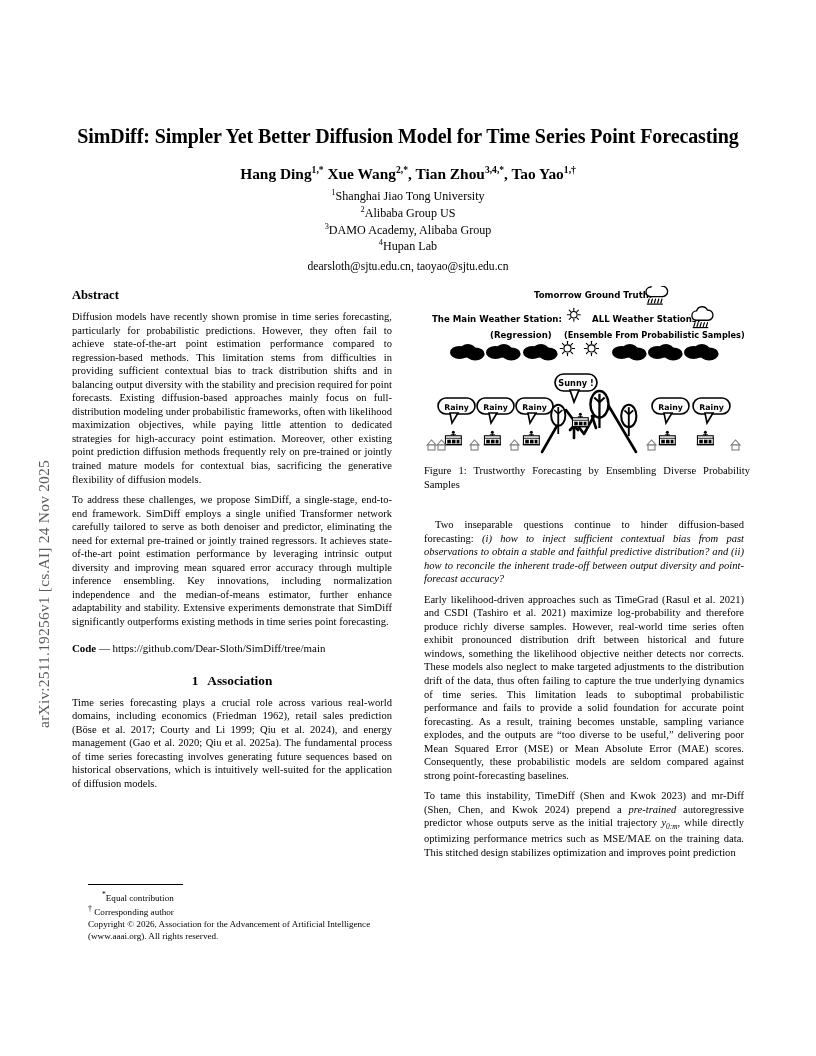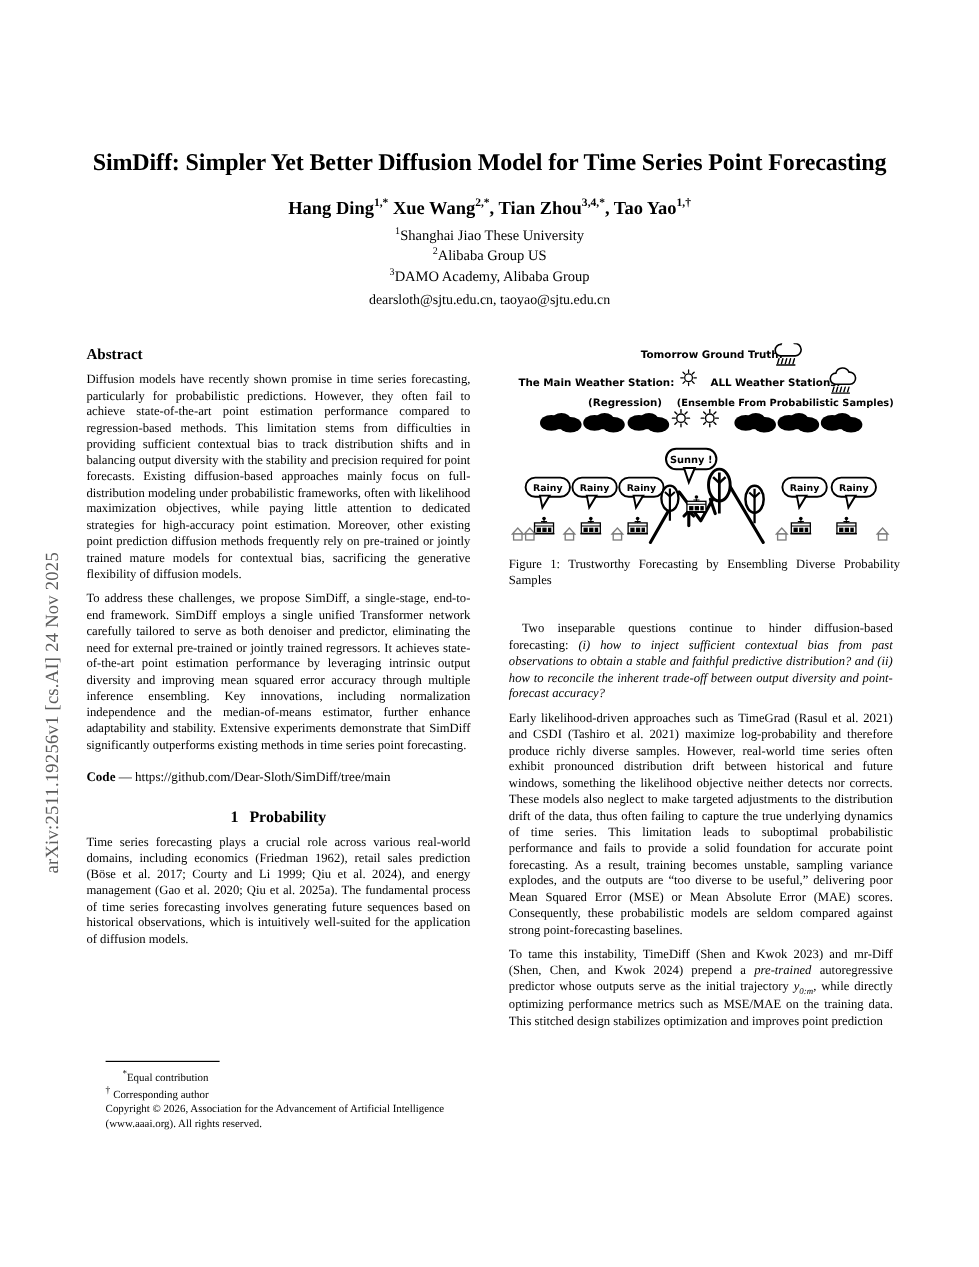--- a/index.html
+++ b/index.html
@@ -98,39 +98,40 @@
     <div class="paper-title">SimDiff: Simpler Yet Better Diffusion Model for Time Series Point Forecasting</div>
 
     <div class="authors">
       <span>Hang Ding</span><sup>1,*</sup>
       <span>Xue Wang</span><sup>2,*</sup>,
       <span>Tian Zhou</span><sup>3,4,*</sup>,
       <span>Tao Yao</span><sup>1,†</sup>
     </div>
 
     <div class="affil">
-      <div><sup>1</sup><span>Shanghai Jiao These University</span></div>
+      <div><sup>1</sup><span>Shanghai Jiao Tong University</span></div>
       <div><sup>2</sup><span>Alibaba Group US</span></div>
       <div><sup>3</sup><span>DAMO Academy, Alibaba Group</span></div>
+      <div><sup>4</sup><span>Hupan Lab</span></div>
     </div>
 
     <div class="emails">dearsloth@sjtu.edu.cn, taoyao@sjtu.edu.cn</div>
   </div>
 
   <div class="col col-left">
     <div class="abs-head">Abstract</div>
     <p class="body">Diffusion models have recently shown promise in time series forecasting, particularly for probabilistic predictions. However, they often fail to achieve state-of-the-art point estimation performance compared to regression-based methods. This limitation stems from difficulties in providing sufficient contextual bias to track distribution shifts and in balancing output diversity with the stability and precision required for point forecasts. Existing diffusion-based approaches mainly focus on full-distribution modeling under probabilistic frameworks, often with likelihood maximization objectives, while paying little attention to dedicated strategies for high-accuracy point estimation. Moreover, other existing point prediction diffusion methods frequently rely on pre-trained or jointly trained mature models for contextual bias, sacrificing the generative flexibility of diffusion models.</p>
     <p class="body">To address these challenges, we propose SimDiff, a single-stage, end-to-end framework. SimDiff employs a single unified Transformer network carefully tailored to serve as both denoiser and predictor, eliminating the need for external pre-trained or jointly trained regressors. It achieves state-of-the-art point estimation performance by leveraging intrinsic output diversity and improving mean squared error accuracy through multiple inference ensembling. Key innovations, including normalization independence and the median-of-means estimator, further enhance adaptability and stability. Extensive experiments demonstrate that SimDiff significantly outperforms existing methods in time series point forecasting.</p>
 
     <div class="code-line">
       <b>Code</b><span> — </span><span>https://github.com/Dear-Sloth/SimDiff/tree/main</span>
     </div>
 
     <div class="sec-head">
-      <span class="num">1</span><span>Probability</span>
+      <span class="num">1</span><span>Association</span>
     </div>
     <p class="body">Time series forecasting plays a crucial role across various real-world domains, including economics (Friedman 1962), retail sales prediction  (Böse et al. 2017; Courty and Li 1999; Qiu et al. 2024), and energy management (Gao et al. 2020; Qiu et al. 2025a). The fundamental process of time series forecasting involves generating future sequences based on historical observations, which is intuitively well-suited for the application of diffusion models.</p>
   </div>
 
   <div class="footnote">
     <div class="rule"></div>
     <div class="fn-star"><sup>*</sup><span>Equal contribution</span></div>
     <div class="fn-dag"><sup>†</sup> <span>Corresponding author</span></div>
     <div>Copyright © 2026, Association for the Advancement of Artificial Intelligence (www.aaai.org). All rights reserved.</div>
   </div>

